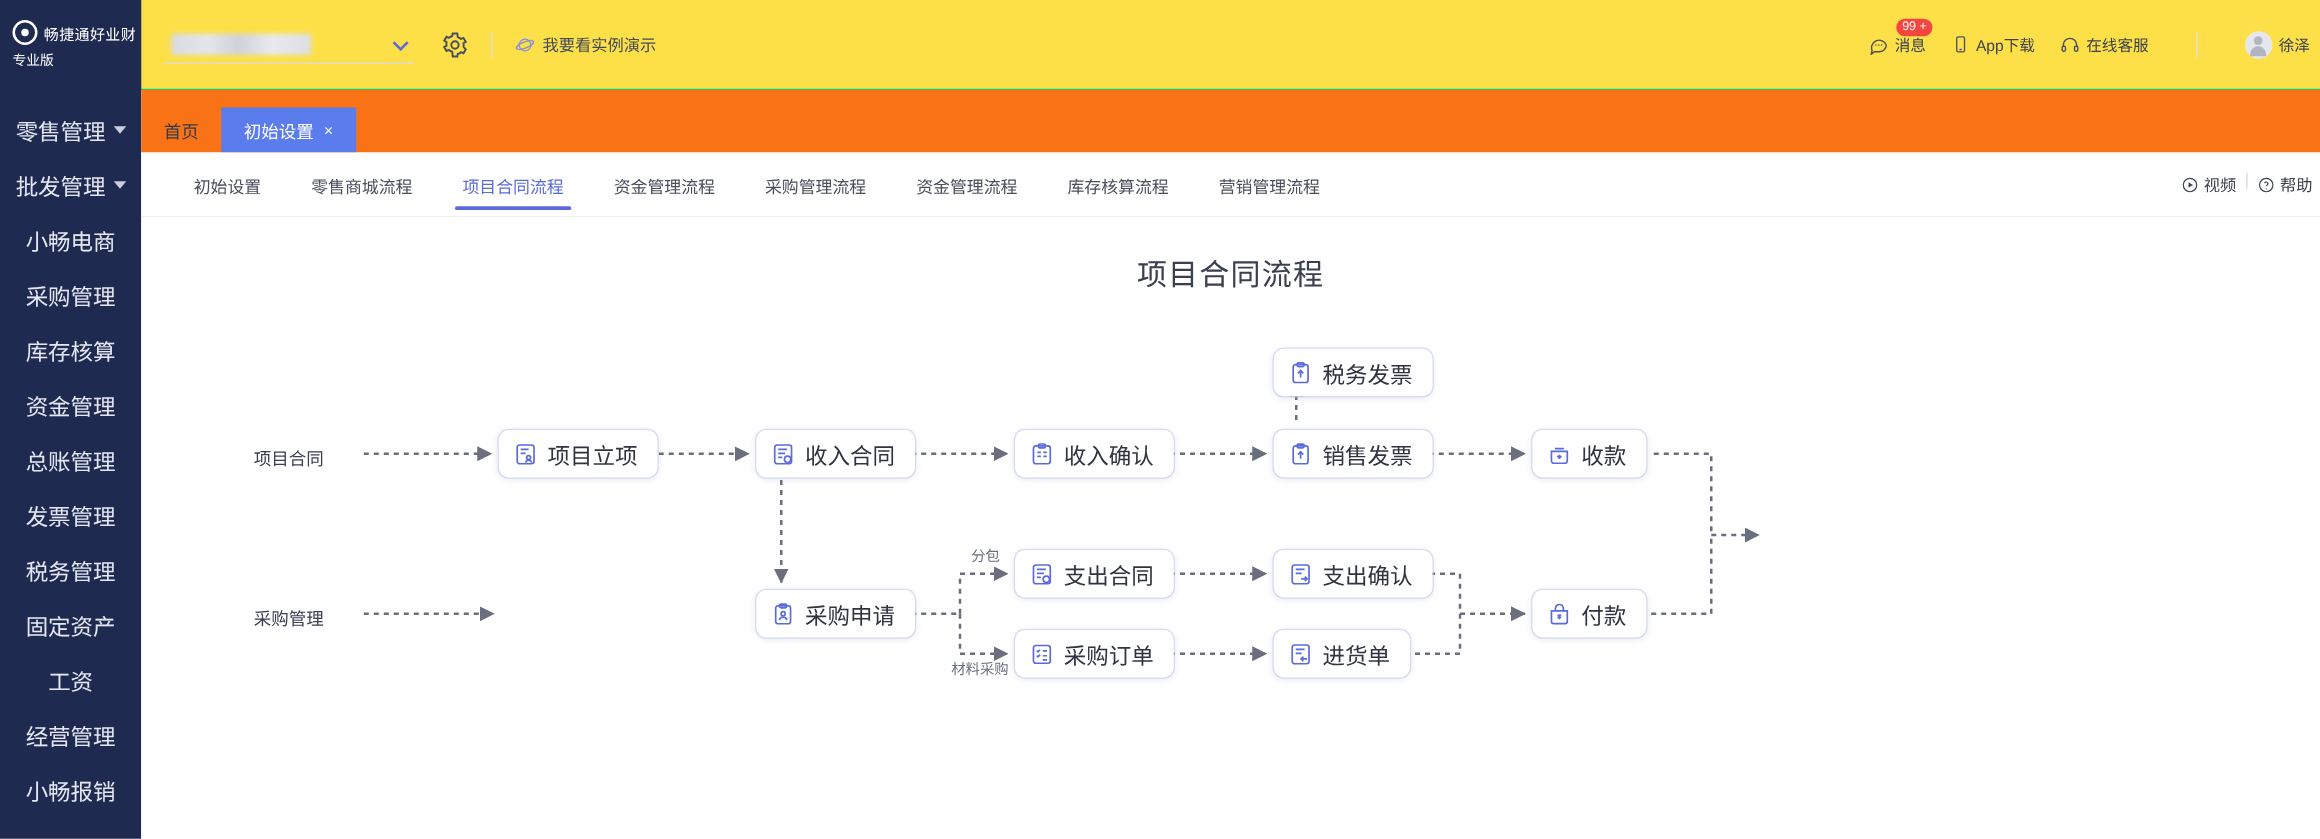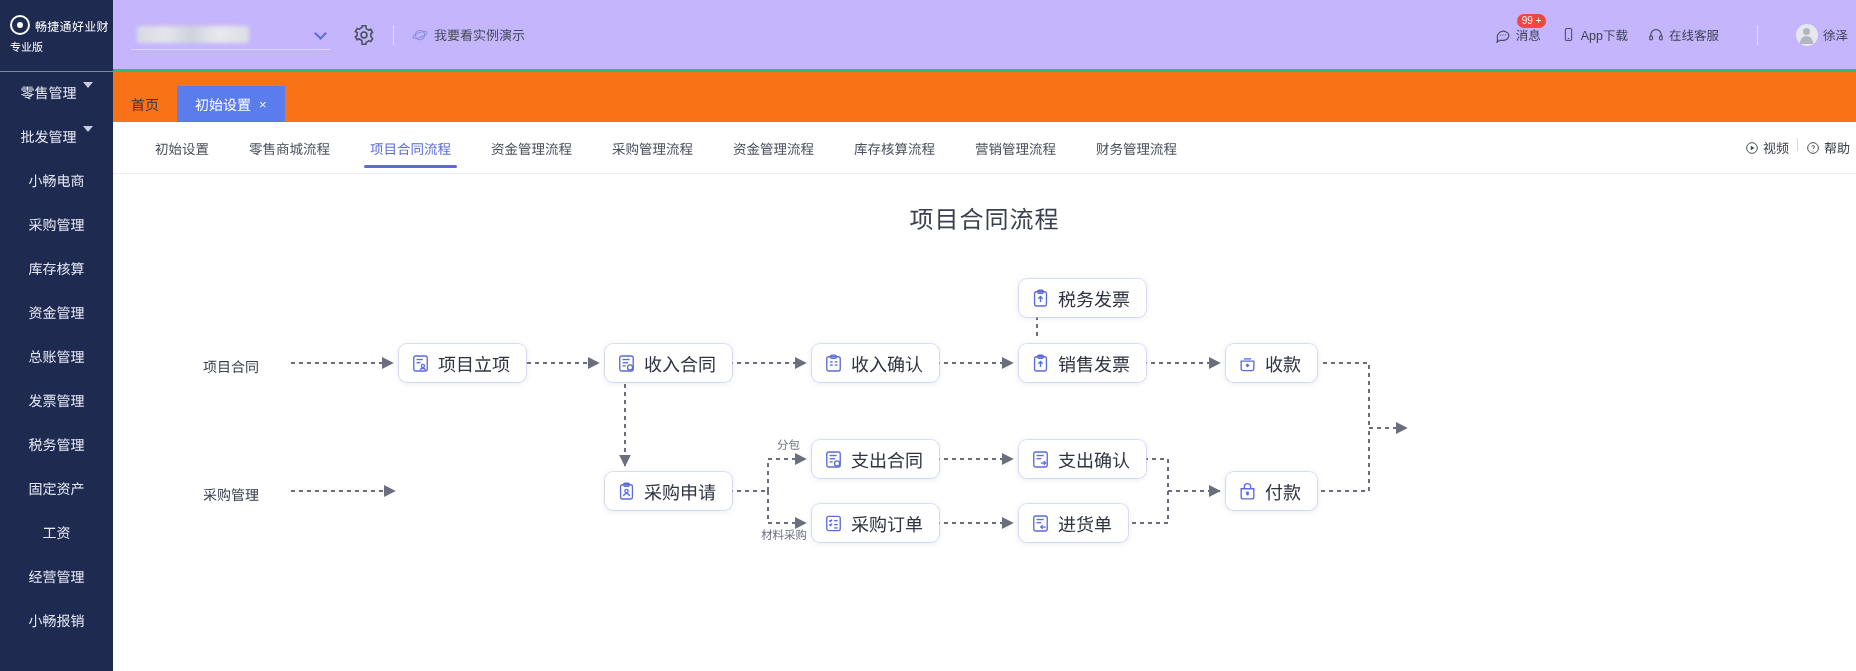--- a/index.html
+++ b/index.html
@@ -8,22 +8,22 @@
     width: 1856px; height: 671px;
     overflow: hidden;
     font-family: "Liberation Sans", "DejaVu Sans", sans-serif;
     background: #ffffff;
   }
 
   
   .topbar {
     position: absolute; left: 0; top: 0;
     width: 1856px; height: 72px;
-    background: #c4b5fd;
-    border-bottom: 3px solid #22c55e;
+    background: #fde047;
+    border-bottom: 1px solid #22c55e;
     display: flex; align-items: center;
   }
   .logo-box {
     width: 113px; height: 72px;
     background: #1f2a50;
     display: flex; flex-direction: column;
     justify-content: center; padding-left: 10px;
     position: relative; flex: none;
   }
   .logo-row { display: flex; align-items: center; gap: 5px; }
@@ -93,23 +93,23 @@
   .user-name { font-size: 12.5px; color: #3d4250; }
 
   
   .sidebar {
     position: absolute; left: 0; top: 72px;
     width: 113px; height: 599px;
     background: #1f2a50;
     padding-top: 10px;
   }
   .side-item {
-    height: 44px; display: flex; align-items: flex-start;
+    height: 44px; display: flex; align-items: center;
     justify-content: center; gap: 6px;
-    color: #e4e7f2; font-size: 14px; cursor: pointer;
+    color: #e4e7f2; font-size: 18px; cursor: pointer;
   }
   .caret {
     width: 0; height: 0;
     border-left: 5px solid transparent;
     border-right: 5px solid transparent;
     border-top: 6px solid #c8cde0;
   }
 
   
   .tabstrip {
@@ -339,23 +339,20 @@
       </div>
     <div class="subnav-item">
       <span>资金管理流程</span>
       </div>
     <div class="subnav-item">
       <span>库存核算流程</span>
       </div>
     <div class="subnav-item">
       <span>营销管理流程</span>
       </div>
-    <div class="subnav-item">
-      <span>财务管理流程</span>
-      </div>
   </div>
 
   <div class="subnav-right">
     <span class="snr-link">
       <svg viewBox="0 0 24 24" width="14" height="14" fill="none" stroke="#3d4250" stroke-width="1.6">
         <circle cx="12" cy="12" r="9.2"></circle>
         <path d="M10 8.2l6 3.8-6 3.8z" fill="#3d4250" stroke="none"></path>
       </svg>
       <span>视频</span>
     </span>

